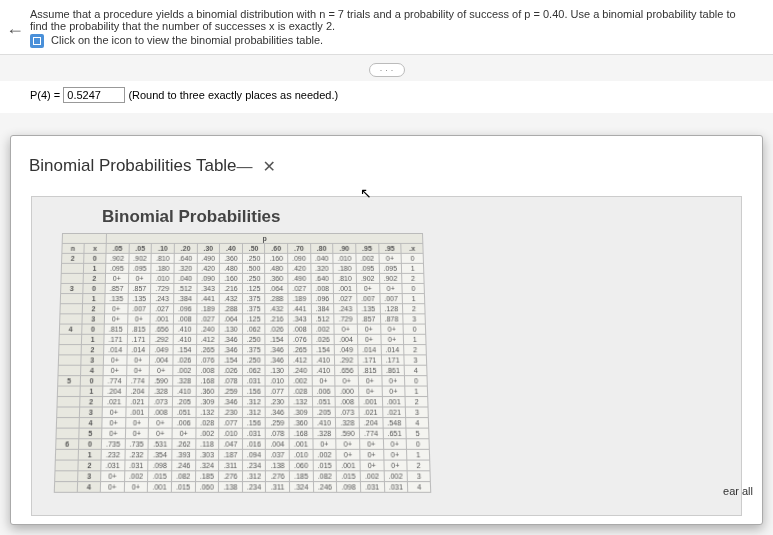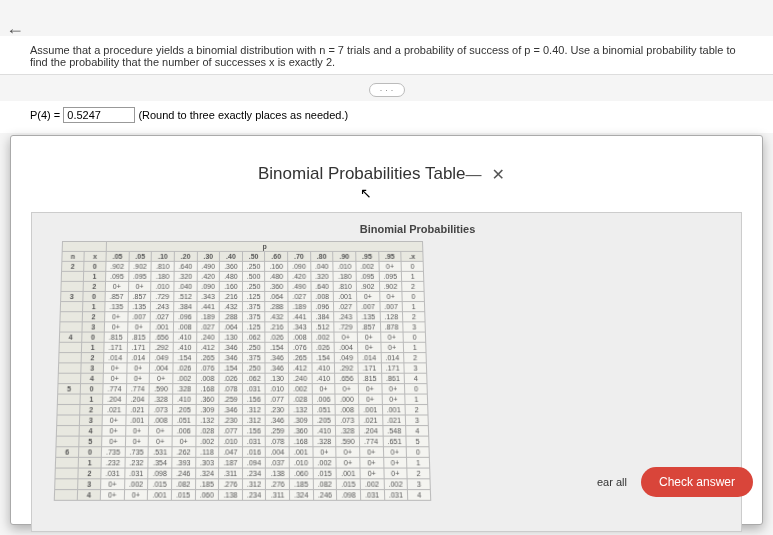--- a/index.html
+++ b/index.html
@@ -1,56 +1,60 @@
 <!DOCTYPE html>
 <html><head>
 <meta charset="utf-8">
 <style>
 * { box-sizing: border-box; margin: 0; padding: 0; font-family: Arial, sans-serif; }
 body { width: 773px; height: 535px; background: #f5f5f5; overflow: hidden; position: relative; }
 
 .back-arrow { position: absolute; left: 6px; top: 18px; font-size: 18px; color: #555; }
 
-.question { padding: 8px 30px 6px 30px; font-size: 11px; color: #333; background: #fff; border-bottom: 1px solid #ddd; margin-top: 36px; }
+.question { padding: 8px 30px 6px 30px; font-size: 11px; color: #333; background: #fff; border-bottom: 1px solid #ddd; }
 .question .line2 { margin-top: 2px; }
 .icon-box { display: inline-block; width: 14px; height: 14px; background: #4a90d9; border-radius: 2px; vertical-align: middle; margin-right: 4px; position: relative; }
 .icon-box::after { content: ""; position: absolute; left: 3px; top: 3px; width: 6px; height: 6px; border: 1px solid #fff; }
 
 .connector { text-align: center; padding: 4px 0; }
 .connector span { display: inline-block; border: 1px solid #bbb; border-radius: 10px; padding: 1px 10px; font-size: 9px; color: #888; background: #fff; }
 
 .answer-row { padding: 6px 30px 10px 30px; font-size: 11px; background: #fff; }
-.answer-row input { width: 72px; border: 1px solid #999; padding: 1px 3px; font-size: 11px; text-align: left; }
+.answer-row input { width: 62px; border: 1px solid #999; padding: 1px 3px; font-size: 11px; text-align: left; }
 
 .popup { position: absolute; left: 10px; top: 135px; right: 10px; bottom: 10px; background: #fff; border: 1px solid #aaa; box-shadow: 0 4px 12px rgba(0,0,0,0.3); border-radius: 3px; }
-.popup-header { display: flex; justify-content: center; align-items: center; padding: 28px 18px; }
+.popup-header { display: flex; justify-content: flex-start; align-items: center; padding: 20px 18px; }
 .popup-title { font-size: 17px; color: #333; }
 .popup-ctrl { font-size: 16px; color: #555; letter-spacing: 10px; }
 
 .table-wrap { margin: 0 20px; border: 1px solid #ccc; background: #eee; position: relative; height: 320px; overflow: hidden; }
-.table-caption { font-size: 11px; font-weight: bold; padding: 10px 8px 6px 70px; color: #444; text-align: center; }
+.table-caption { font-size: 17px; font-weight: bold; padding: 10px 8px 6px 70px; color: #444; }
 
 .btable { border-collapse: collapse; font-size: 7px; color: #555; margin-left: 30px; transform: perspective(800px) rotateX(8deg); transform-origin: top; filter: blur(0.3px); }
 .btable th, .btable td { border: 1px solid #bbb; padding: 1px 4px; text-align: center; min-width: 22px; background: #f4f4f0; }
 .btable th { background: #e8e8e0; font-weight: bold; }
 .btable .rh { background: #e8e8e0; font-weight: bold; }
 
 .footer-btns { position: absolute; right: 20px; bottom: 38px; display: flex; gap: 14px; align-items: center; }
 .btn-clear { font-size: 11px; color: #333; }
 .btn-check { background: #d9453a; color: #fff; border: none; border-radius: 18px; padding: 8px 18px; font-size: 12px; cursor: pointer; }
 
 .cursor { position: absolute; left: 360px; top: 185px; font-size: 14px; color: #000; }
 </style>
 </head>
 <body>
 
 <div class="back-arrow">←</div>
 
 <div class="question">
   <div>Assume that a procedure yields a binomial distribution with n = 7 trials and a probability of success of p = 0.40. Use a binomial probability table to find the probability that the number of successes x is exactly 2.</div>
+  <div class="line2">
+    <span class="icon-box"></span>
+    <span>Click on the icon to view the binomial probabilities table.</span>
+  </div>
 </div>
 
 <div class="connector">
   <span>· · ·</span>
 </div>
 
 <div class="answer-row">
   <span>P(4) = </span>
   <input type="text" value="0.5247" style="">
   <span> (Round to three exactly places as needed.)</span>
@@ -509,14 +513,13 @@
           </tr>
         </tbody>
     </table>
   </div>
 </div>
 
 <div class="cursor">↖</div>
 
 <div class="footer-btns">
   <span class="btn-clear">ear all</span>
-  <button class="btn-check">Check answer</button>
 </div>
 
 </body></html>

